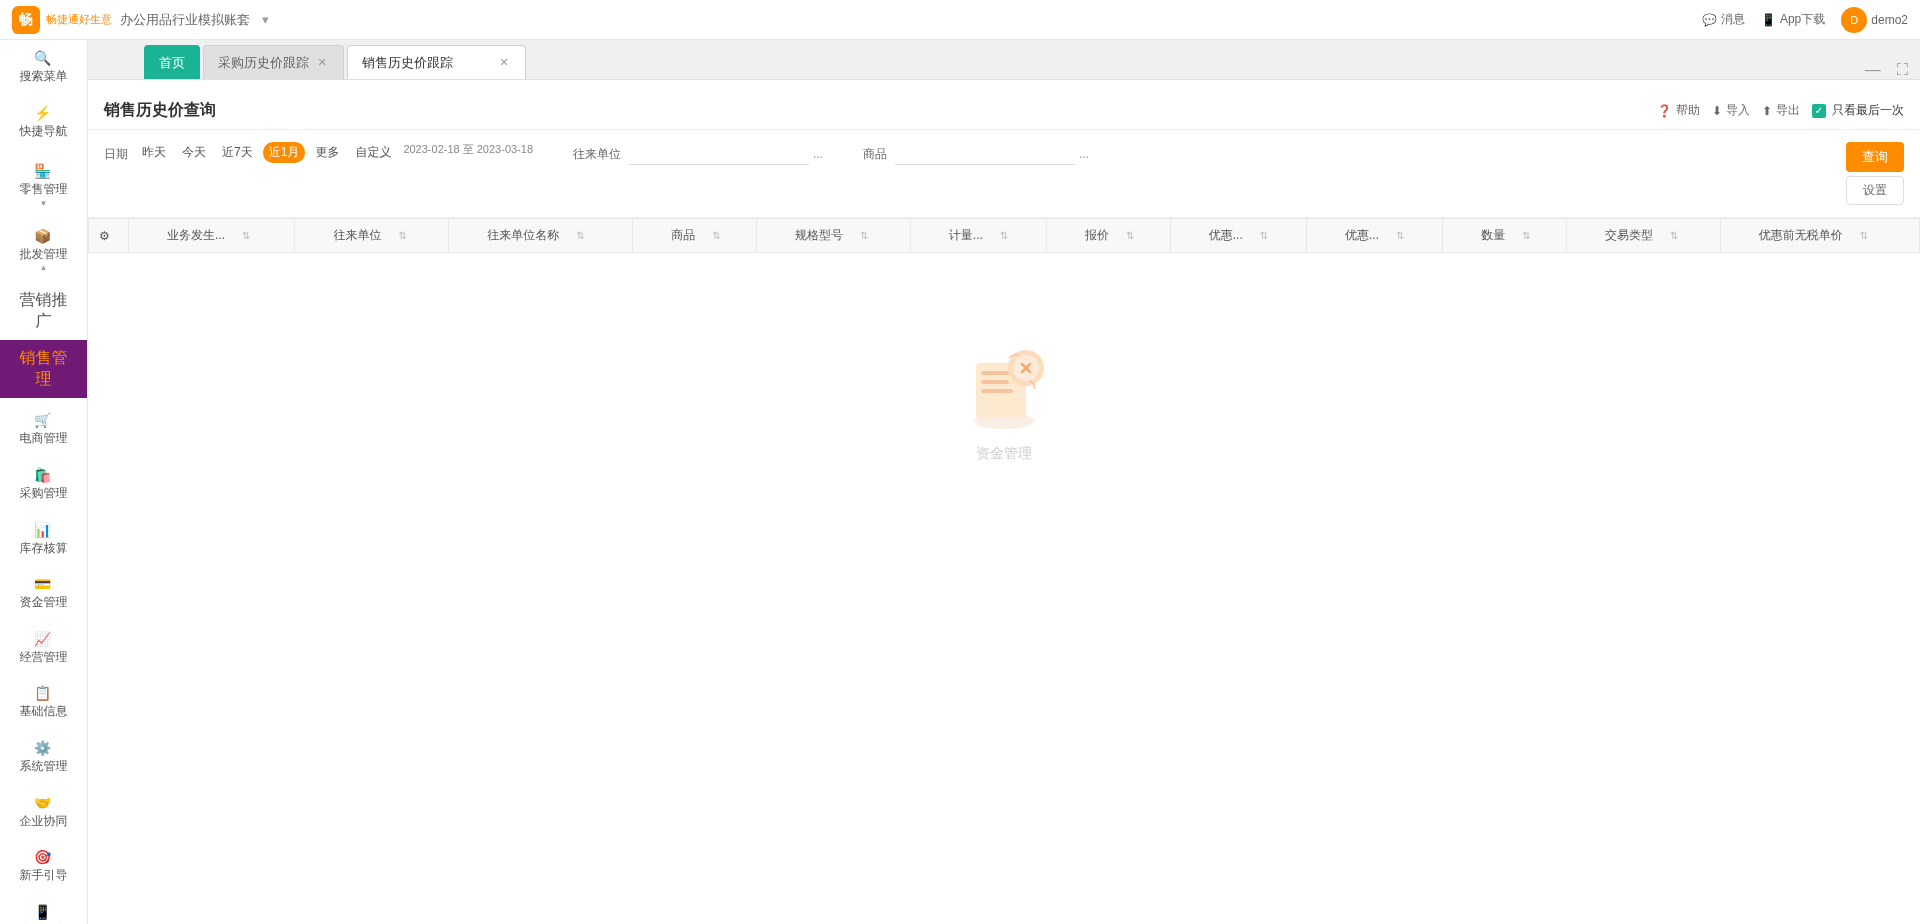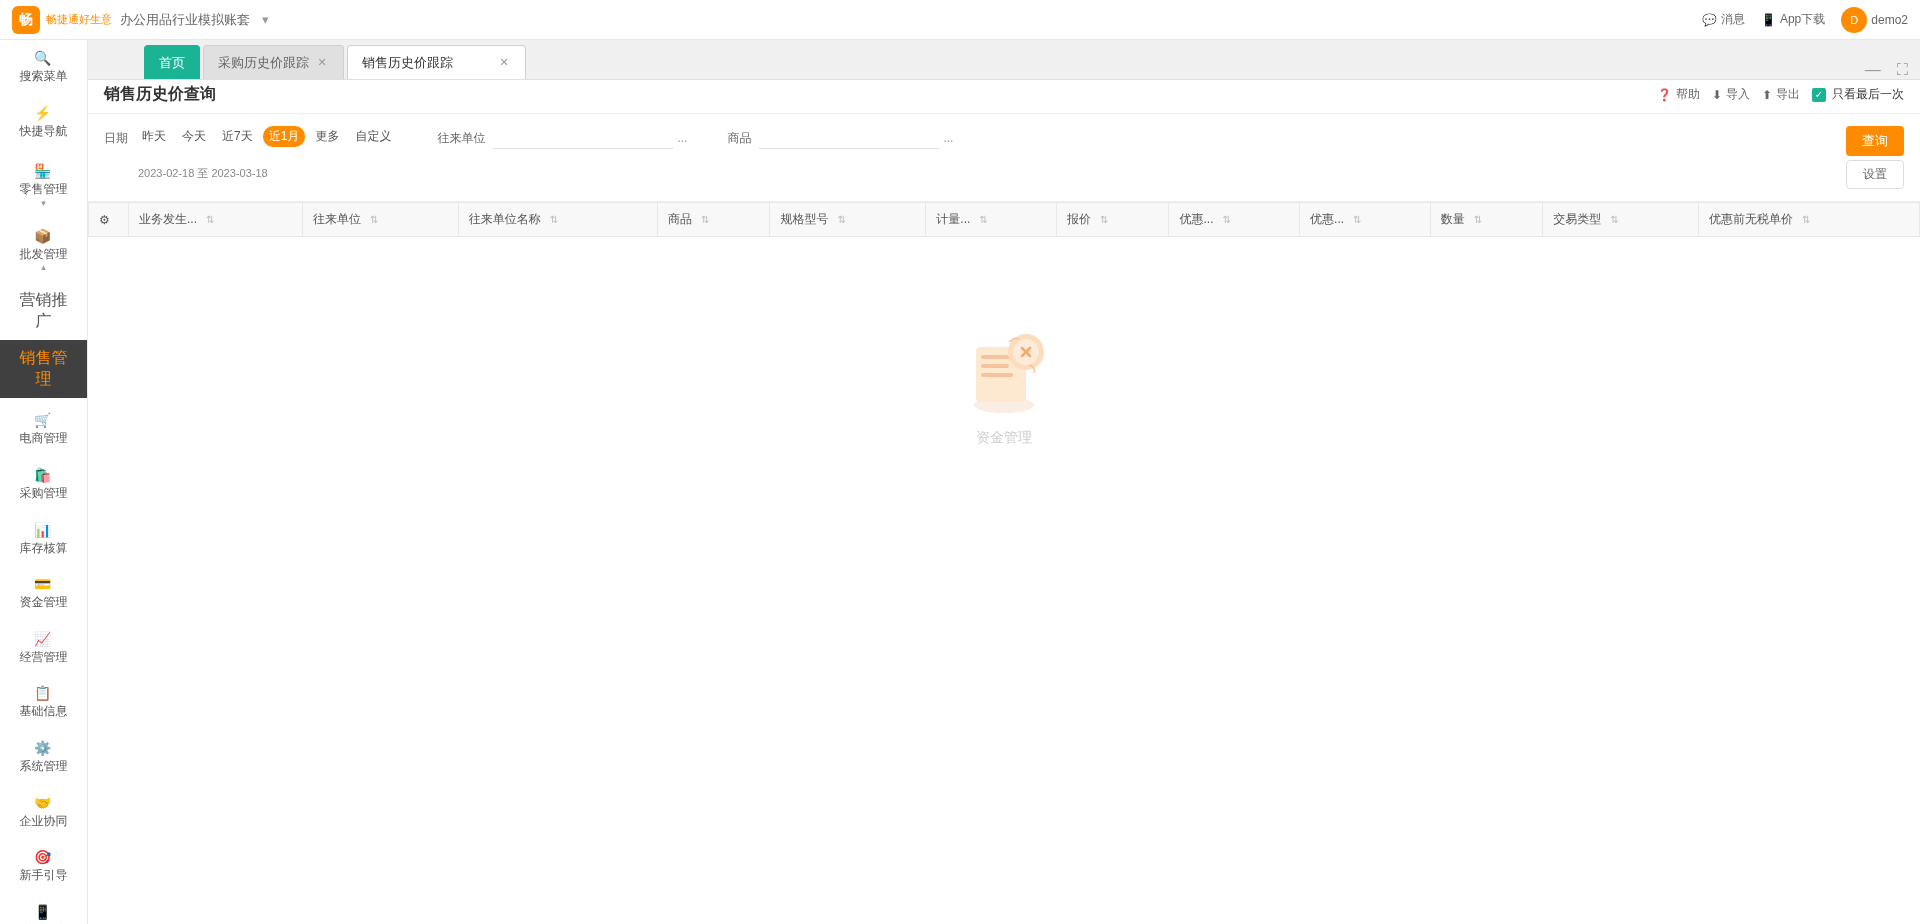--- a/index.html
+++ b/index.html
@@ -122,21 +122,21 @@
     }
     .sidebar-sub-item {
       padding: 8px 12px;
       font-size: 16px;
       color: #555;
       cursor: pointer;
       text-align: center;
     }
     .sidebar-sub-item.active {
       color: #ff8c00;
-      background: #404040;
+      background: #701a75;
     }
 
     
     .content-area {
       flex: 1;
       display: flex;
       flex-direction: column;
       overflow: hidden;
     }
 
@@ -206,21 +206,21 @@
       flex: 1;
       background: #fff;
       overflow-y: auto;
       padding: 0;
       display: flex;
       flex-direction: column;
     }
 
     
     .page-header {
-      padding: 4px 16px 8px;
+      padding: 20px 16px 8px;
       border-bottom: 1px solid #f0f0f0;
       display: flex;
       align-items: center;
       justify-content: space-between;
     }
     .page-title {
       font-size: 16px;
       font-weight: 600;
       color: #333;
     }
@@ -270,22 +270,22 @@
       gap: 8px;
     }
     .filter-label {
       color: #666;
       font-size: 12px;
       white-space: nowrap;
       padding-top: 4px;
     }
     .filter-options {
       display: flex;
-      flex-direction: column;
-      gap: 19px;
+      flex-direction: row;
+      gap: 4px;
     }
     .filter-date-btns {
       display: flex;
       gap: 4px;
       align-items: center;
     }
     .date-btn {
       padding: 2px 6px;
       font-size: 12px;
       color: #555;
@@ -358,21 +358,22 @@
       font-weight: normal;
       white-space: nowrap;
       text-align: left;
       position: sticky;
       top: 0;
       z-index: 1;
     }
     .data-table th .th-inner {
       display: flex;
       align-items: center;
-      gap: 9px;
+      gap: 17px;
+      margin-left: 28px;
     }
     .sort-icon {
       color: #bbb;
       font-size: 10px;
     }
     .table-settings-col {
       width: 40px;
       text-align: center;
     }
 

